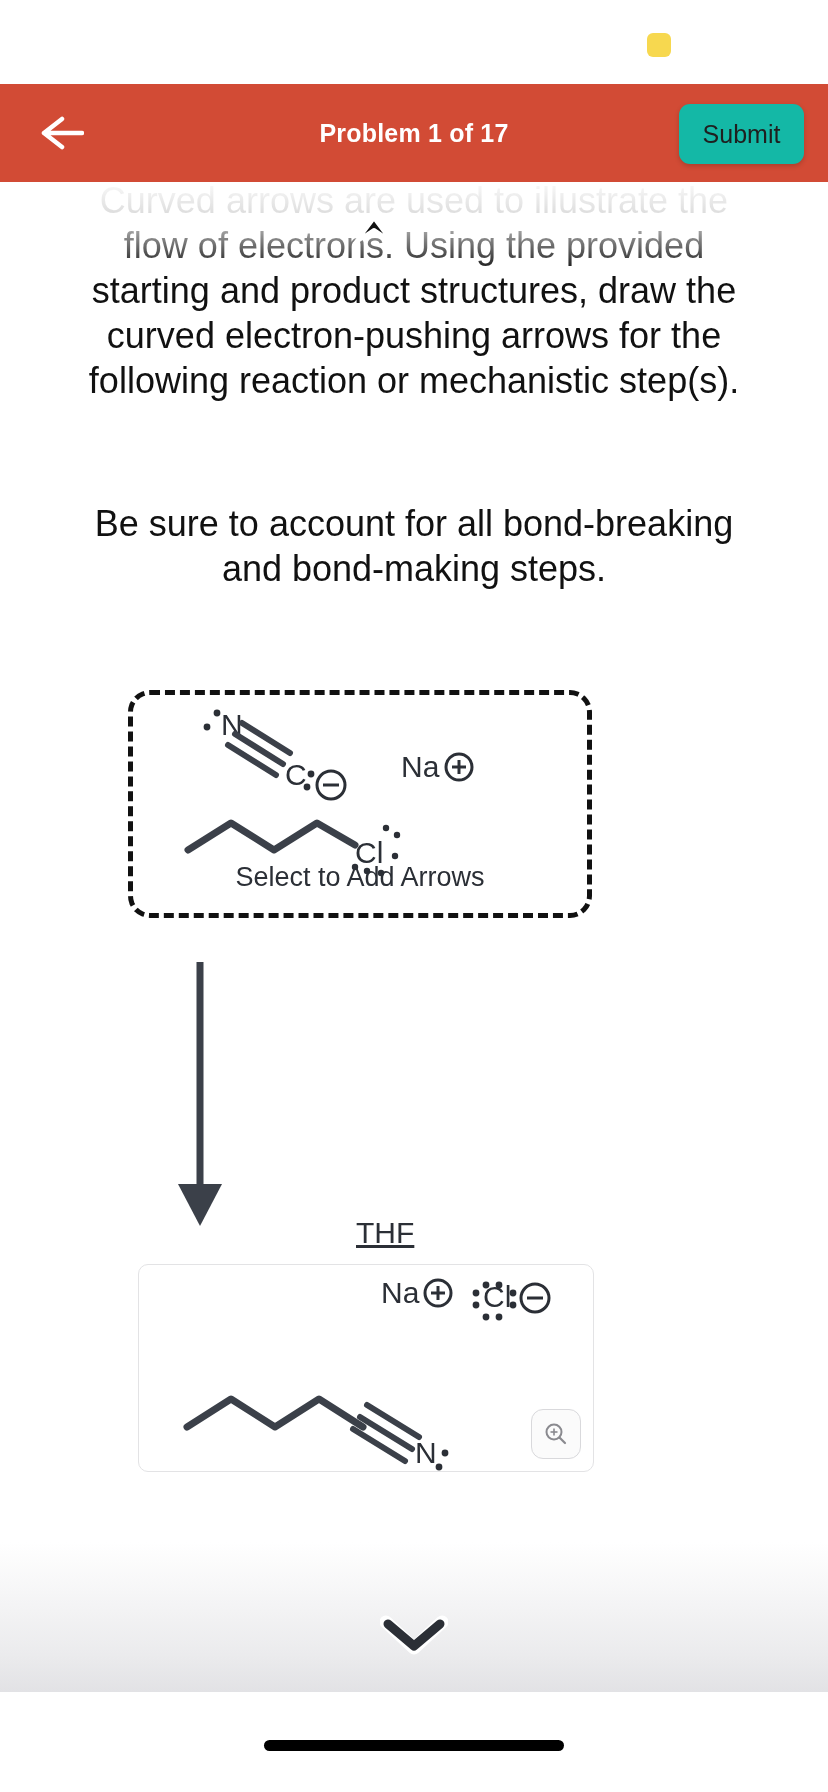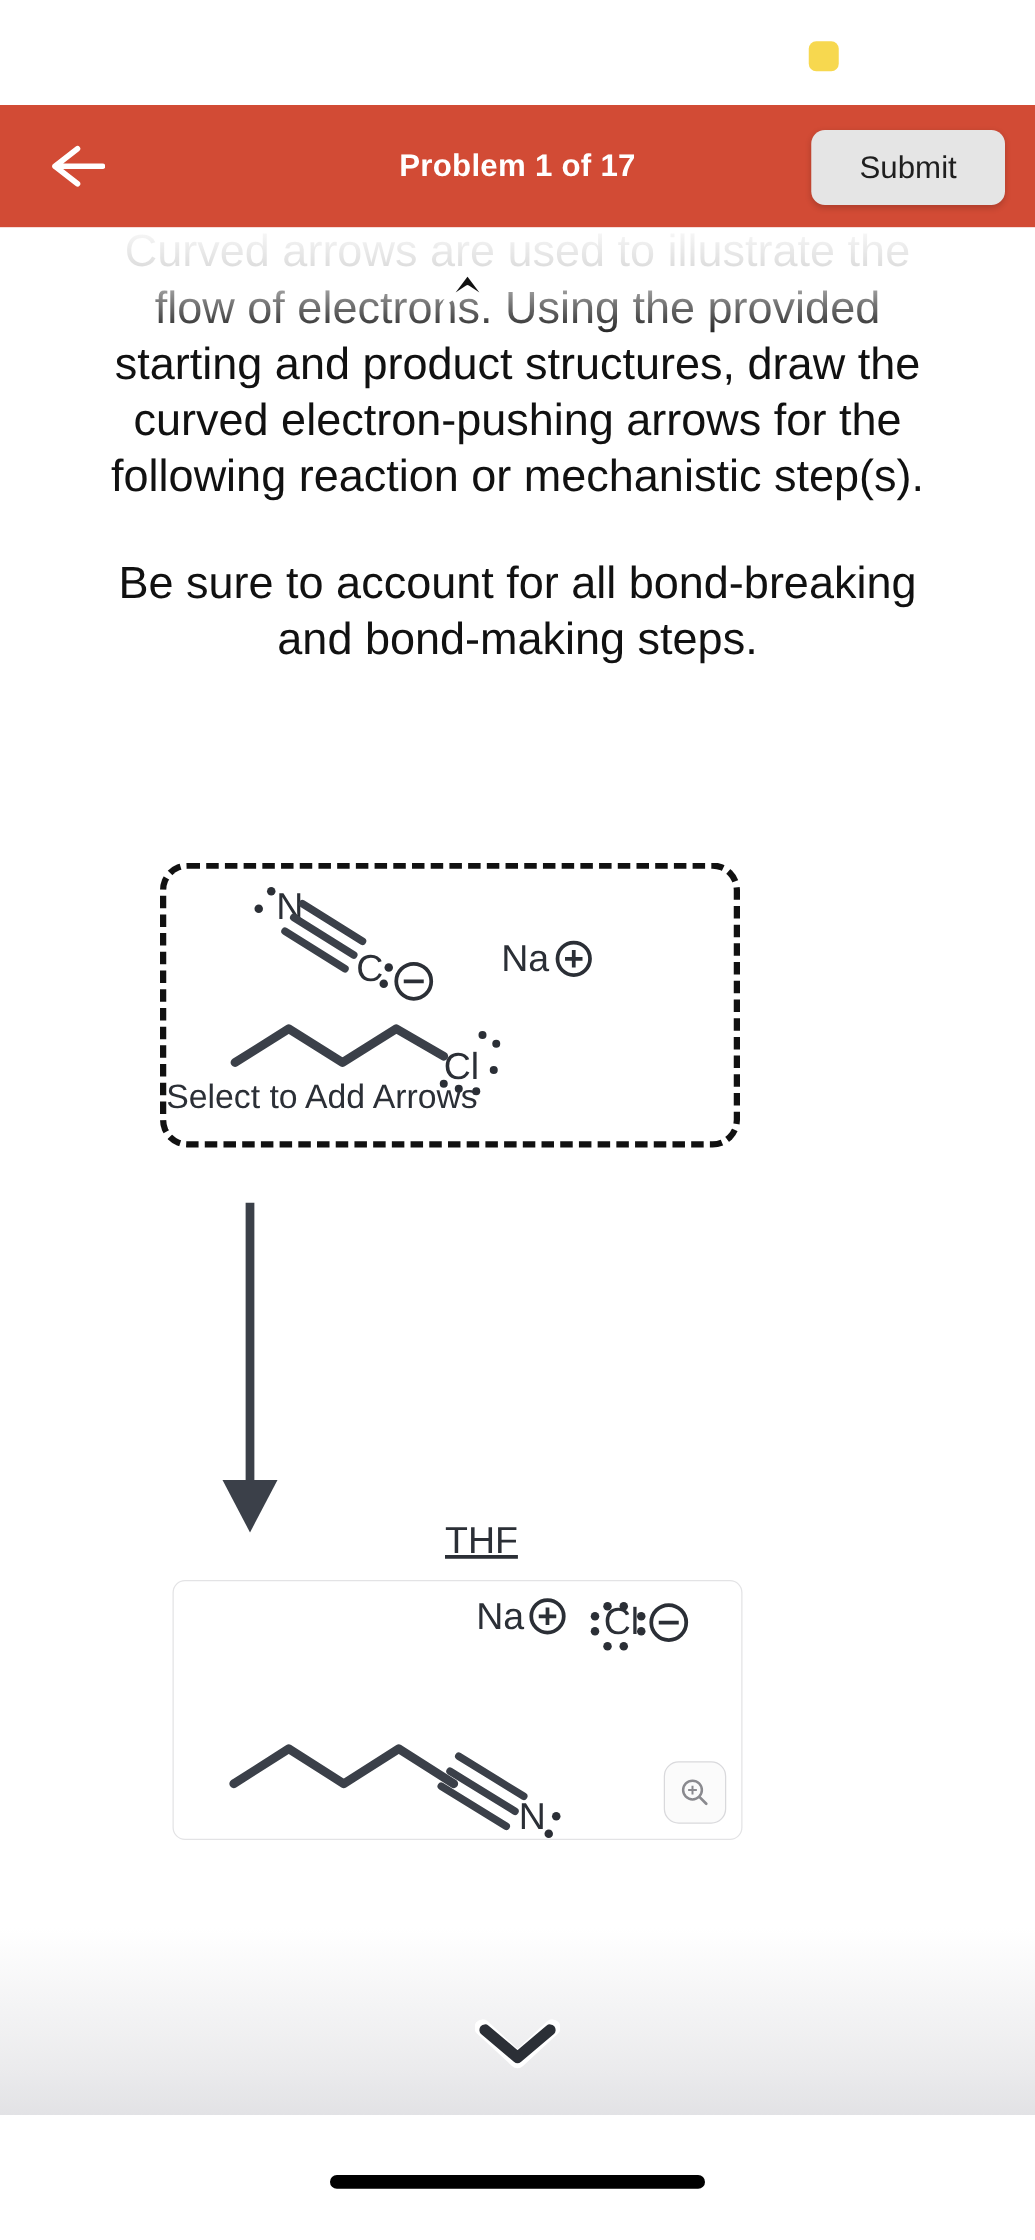--- a/index.html
+++ b/index.html
@@ -28,57 +28,57 @@
     display:flex; align-items:center; justify-content:center;
   }
   .back-btn svg { display:block; }
   .header-title {
     position:absolute; left:0; right:0; top:0; height:98px;
     display:flex; align-items:center; justify-content:center;
     color:#ffffff; font-size:25px; font-weight:700; letter-spacing:0.2px;
   }
   .submit-btn {
     position:absolute; right:24px; top:20px;
-    width:155px; height:60px; border-radius:11px;
-    background:#e5e5e5; border:none;
+    width:125px; height:60px; border-radius:11px;
+    background:#14b8a6; border:none;
     display:flex; align-items:center; justify-content:center;
     color:#1f1f1f; font-size:25px; font-family:"Liberation Sans", sans-serif;
     box-shadow:0 2px 5px rgba(0,0,0,0.18);
   }
 
   
   .content { position:absolute; left:0; top:182px; width:828px; height:1510px; background:#fff; overflow:hidden; }
 
   .prompt { padding:0 72px; text-align:center; }
   .prompt p {
     font-size:36px; line-height:1.25; color:#111; font-weight:400;
   }
   .prompt p.p1 { margin-top:-4px; }
-  .prompt p.p2 { margin-top:40px; }
+  .prompt p.p2 { margin-top:98px; }
 
   
   .top-fade {
     position:absolute; left:0; top:0; width:828px; height:90px;
     background:linear-gradient(to bottom, rgba(255,255,255,0.98) 0%, rgba(255,255,255,0.86) 35%, rgba(255,255,255,0.0) 100%);
     pointer-events:none;
   }
   .scroll-up-chevron {
     position:absolute; left:352px; top:30px; width:44px; height:34px;
     pointer-events:none;
   }
 
   
   .reactant-box {
     position:absolute; left:128px; top:508px;
     width:464px; height:228px;
     border:5px dashed #111; border-radius:22px; background:#fff;
   }
   .add-arrows-label {
     position:absolute; left:0; right:0; bottom:20px;
-    font-size:27px; color:#2b2f36;
+    text-align:center; font-size:27px; color:#2b2f36;
   }
 
   
   .reaction-arrow { position:absolute; left:170px; top:780px; }
   .solvent-label {
     position:absolute; left:356px; top:1034px;
     font-size:30px; color:#2b2f36;text-decoration:underline;
   }
 
   

